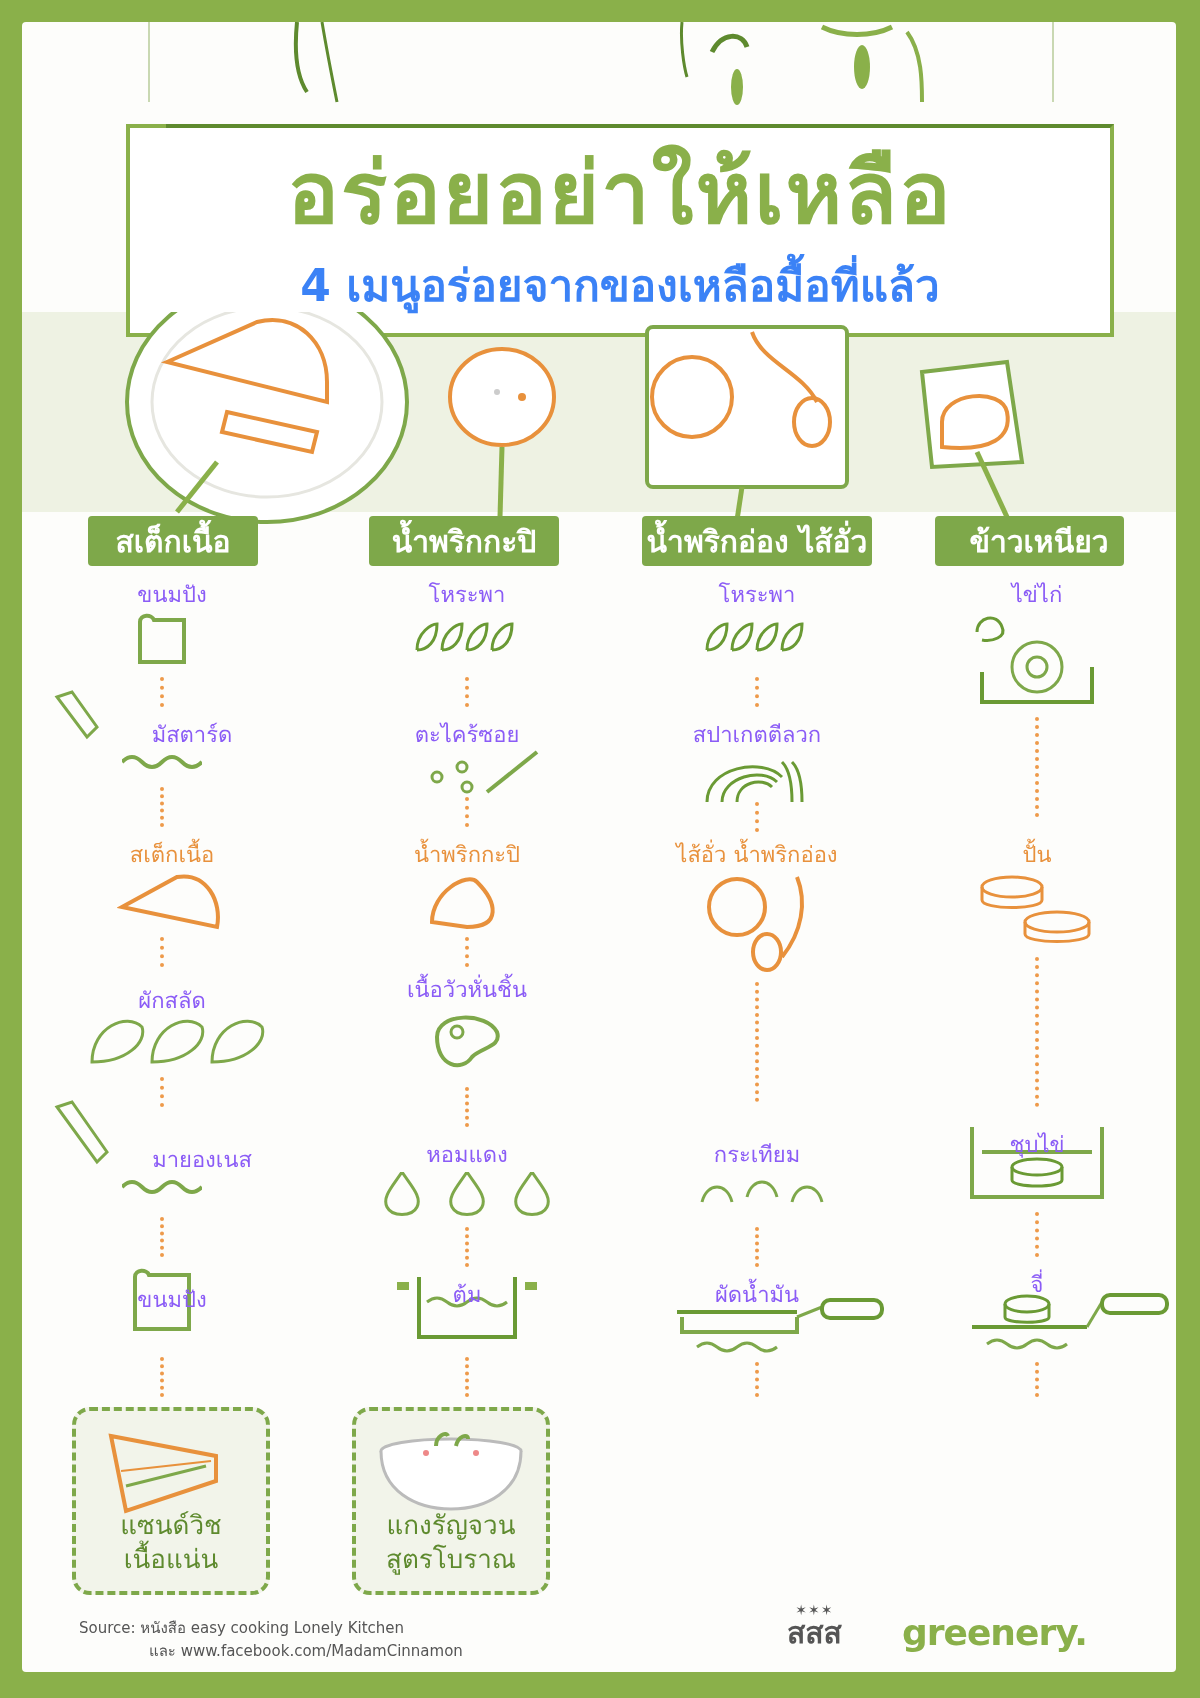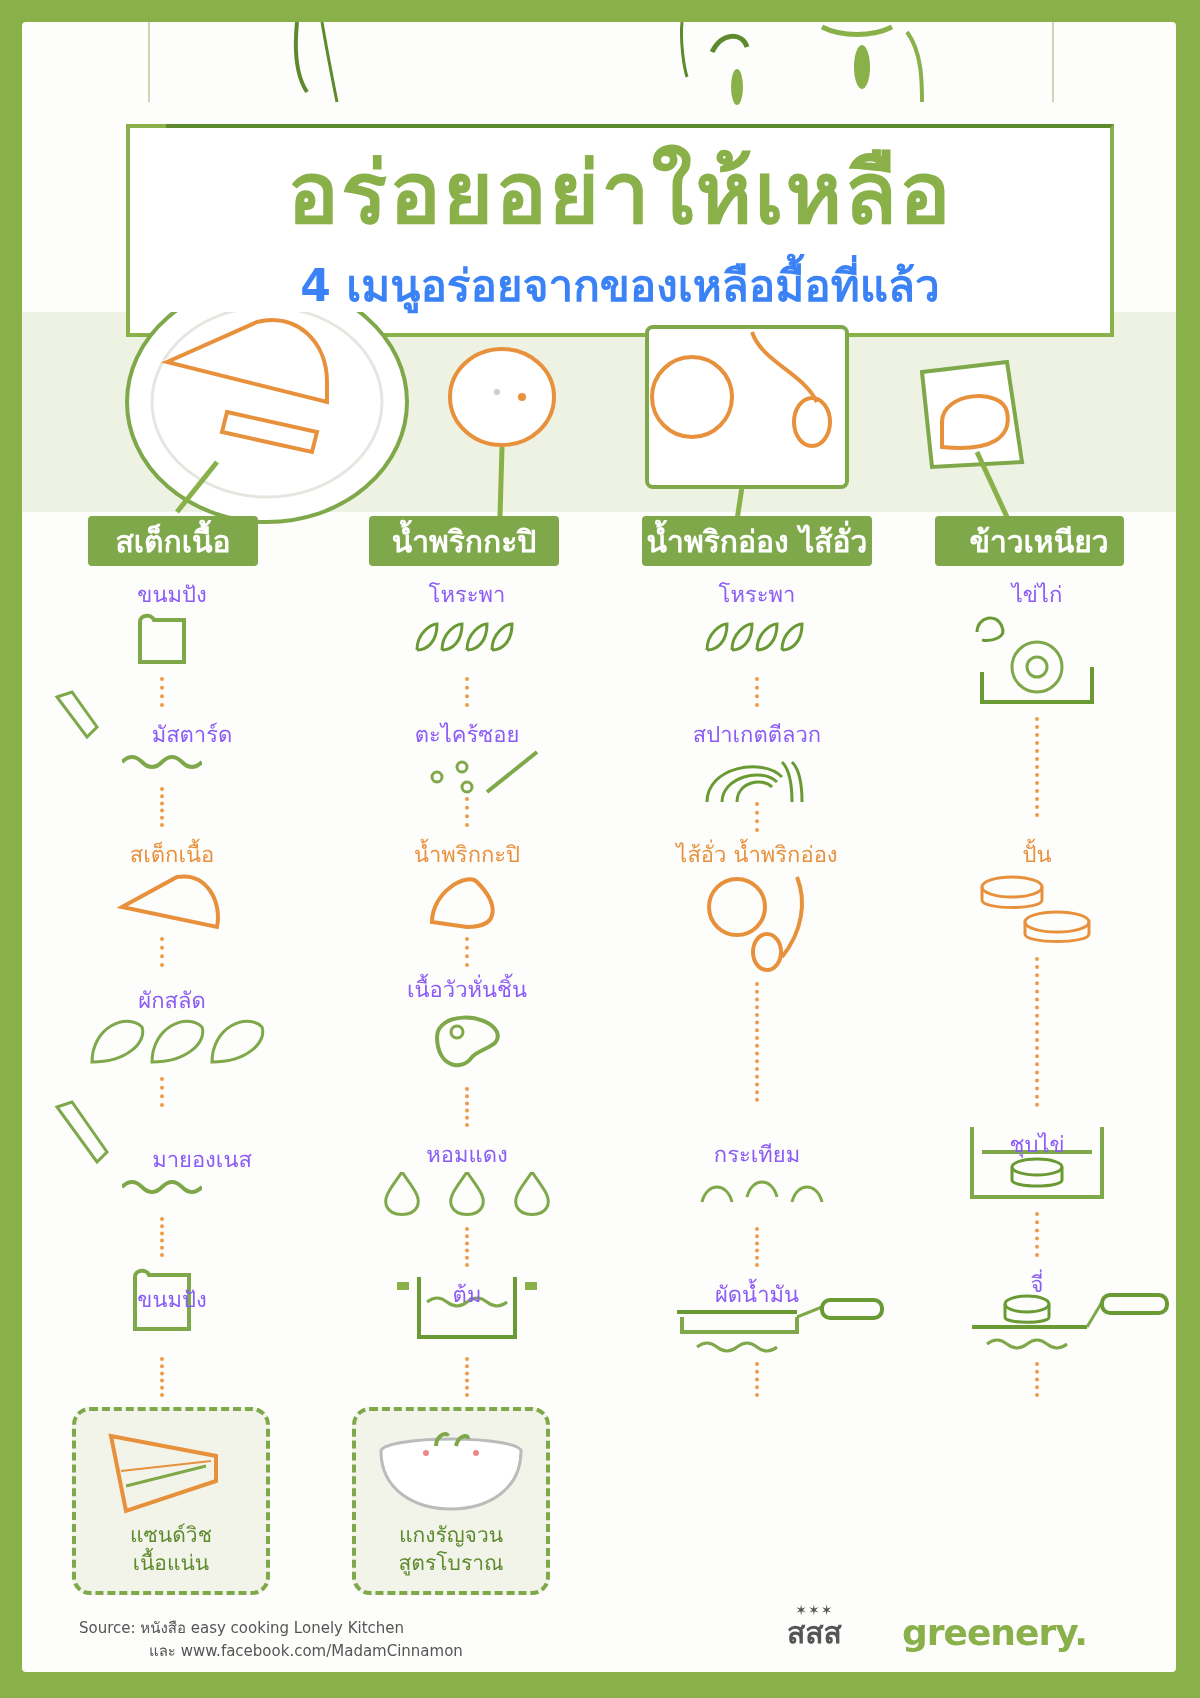--- a/index.html
+++ b/index.html
@@ -26,21 +26,21 @@
 
   
   .col { position:absolute; top:555px; width:240px; }
   .step-label { position:absolute; left:0; width:100%; text-align:center; font-size:22px; color:#8b5cf6; white-space:nowrap; }
   .step-label.orange { color:#e8913c; }
   .dots { position:absolute; width:4px; border-left:4px dotted #ee9a4a; }
   .icon { position:absolute; }
 
   
   .result { position:absolute; top:1385px; width:190px; height:180px; background:#f2f4ea; border:4px dashed #7ea84a; border-radius:18px; }
-  .result-label { position:absolute; left:0; right:0; bottom:14px; text-align:center; font-size:21px; color:#5e8a2e; line-height:1.3; }
+  .result-label { position:absolute; left:0; right:0; bottom:14px; text-align:center; font-size:26px; color:#5e8a2e; line-height:1.3; }
 
   .footer-source { position:absolute; left:57px; top:1595px; font-size:15px; color:#555; line-height:1.5; }
   .footer-source .l2 { padding-left:70px; }
   .sss { position:absolute; left:765px; top:1580px; text-align:center; color:#555; }
   .sss .stars { font-size:14px; letter-spacing:1px; }
   .sss .word { font-size:30px; font-weight:bold; line-height:1; }
   .brand { position:absolute; left:880px; top:1590px; font-size:36px; font-weight:bold; color:#8ab04a; letter-spacing:-1px; }
 </style>
 </head>
 <body>

